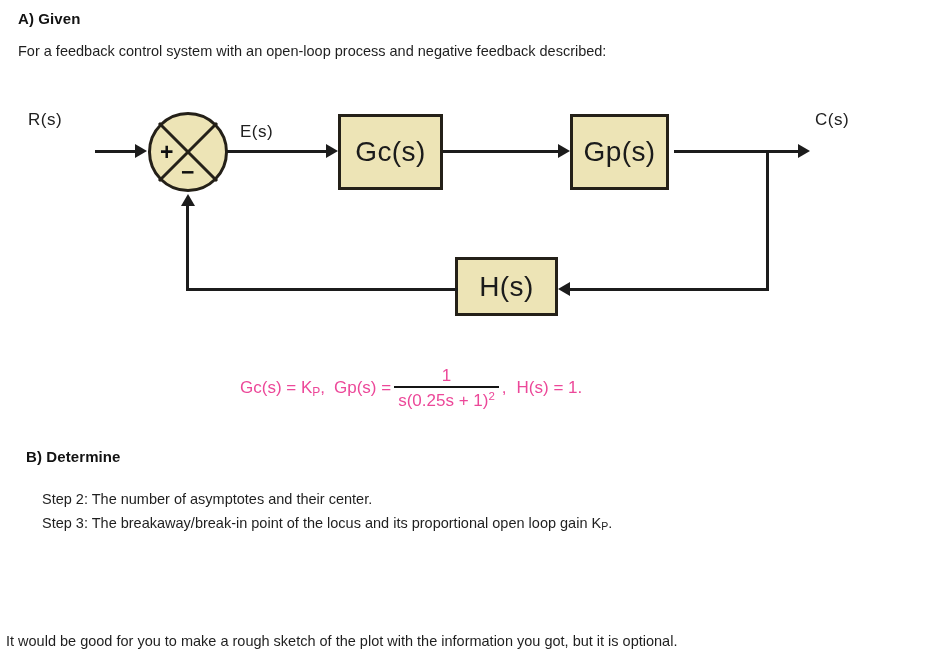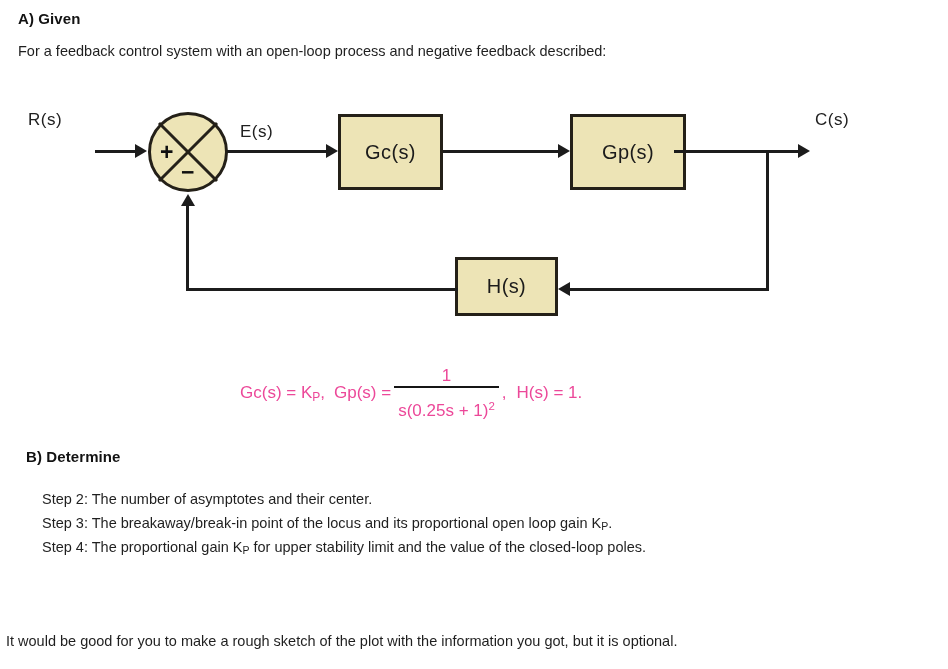--- a/index.html
+++ b/index.html
@@ -72,21 +72,21 @@
     display: inline-flex;
     flex-direction: column;
     align-items: center;
     margin: 0 3px;
     vertical-align: middle;
     line-height: 1.12;
   }
   .frac .num { font-size: 17px; padding: 0 6px 1px 6px; }
   .frac .den {
     font-size: 17px;
-    padding: 12px 4px 0 4px;
+    padding: 2px 4px 0 4px;
     border-top: 2px solid #151515;
   }
   .sup { font-size: 11.5px; vertical-align: 0.55em; }
 
   
   #diagram {
     position: absolute;
     left: 0;
     top: 96px;
     width: 948px;
@@ -104,26 +104,26 @@
   #label-cs { left: 815px; top: 14px; }
 
   .box {
     position: absolute;
     background: #ede4b6;
     border: 3px solid #242018;
     box-sizing: border-box;
     display: flex;
     align-items: center;
     justify-content: center;
-    font-size: 20px;
+    font-size: 28px;
     color: #1b1b1b;
     letter-spacing: 0.4px;
   }
   #box-gc { left: 338px; top: 18px; width: 105px; height: 76px; }
-  #box-gp { left: 570px; top: 18px; width: 116px; height: 76px; }
+  #box-gp { left: 570px; top: 18px; width: 99px; height: 76px; }
   #box-h  { left: 455px; top: 161px; width: 103px; height: 59px; }
 
   
   #summing {
     position: absolute;
     left: 148px;
     top: 16px;
     width: 80px;
     height: 80px;
   }
@@ -236,18 +236,17 @@
     </span>
     <span class="piece">,</span>
     <span class="piece" style="margin-left:10px;">H(s) = 1.</span>
   </div>
 
   <div class="heading" id="heading-determine">B) Determine</div>
 
   <div class="steps" id="steps-list">
     <div class="step-line"><span>Step 2: The number of asymptotes and their center.</span><span class="sub"></span><span></span></div>
     <div class="step-line"><span>Step 3: The breakaway/break-in point of the locus and its proportional open loop gain K</span><span class="sub">P</span><span>.</span></div>
-    <div class="step-line"><span>Step 4: The proportional gain K</span><span class="sub">P</span><span> for upper stability limit and the value of the closed-loop poles.</span></div>
   </div>
 
   <div class="body-text" id="closing-text">It would be good for you to make a rough sketch of the plot with the information you got, but it is optional.</div>
 
 </div>
 
 </body></html>

